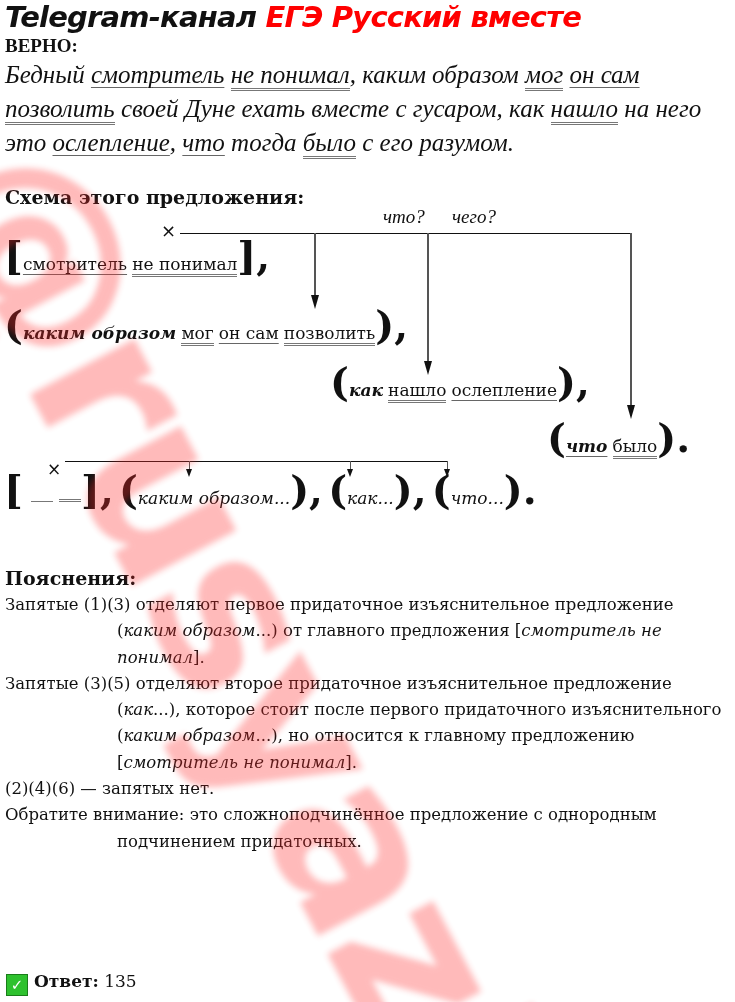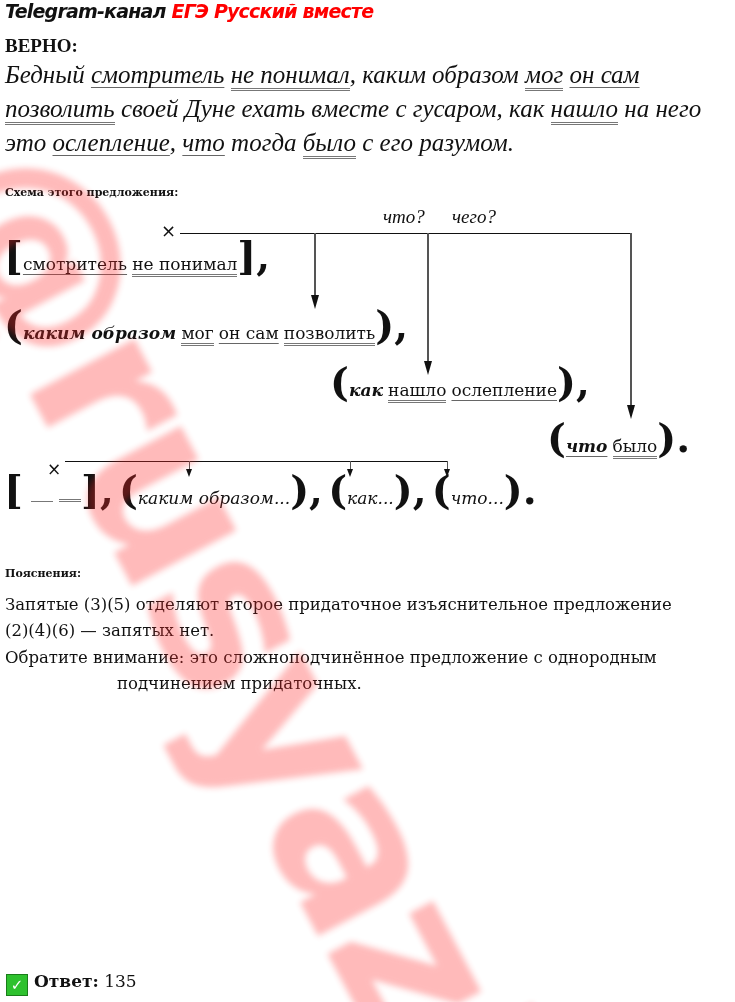--- a/index.html
+++ b/index.html
@@ -11,27 +11,27 @@
   .watermark {
     position:absolute; left:10px; top:60px;
     transform-origin:0 0; transform: translate(90px,40px) rotate(62deg);
     font-family:"DejaVu Sans", sans-serif; font-weight:bold;
     font-size:215px; letter-spacing:-6px; white-space:nowrap;
     color:#ff2b2b; opacity:0.32; filter:blur(3px);
     pointer-events:none; z-index:5;
   }
   .content { position:relative; z-index:1; }
   .abs { position:absolute; }
-  .header { left:5px; top:0px; font-family:"DejaVu Sans", sans-serif; font-weight:bold; font-style:italic; font-size:19px; letter-spacing:-0.8px; }
+  .header { left:5px; top:0px; font-family:"DejaVu Sans", sans-serif; font-weight:bold; font-style:italic; font-size:29px; letter-spacing:-0.8px; }
   .header .red { color:#ff0000; }
   .verno { left:5px; top:35px; font-family:"Liberation Serif", serif; font-weight:bold; font-size:19px; }
   .sentence { left:5px; top:58px; width:725px; font-family:"Liberation Serif", serif; font-style:italic; font-size:25px; line-height:34px; }
   .u1 { text-decoration: underline; text-decoration-thickness:1px; text-underline-offset:4px; text-decoration-color:#666; }
   .u2 { border-bottom:3px double #777; padding-bottom:0px; }
-  .section-title { font-family:"DejaVu Serif", serif; font-weight:bold; font-size:11px; }
+  .section-title { font-family:"DejaVu Serif", serif; font-weight:bold; font-size:19px; }
   .s-schema { left:5px; top:186px; }
   .diag-text { font-family:"DejaVu Serif", serif; font-size:17px; }
   .bigbr { font-family:"DejaVu Serif", serif; font-weight:bold; font-size:40px; line-height:40px; }
   .q { font-family:"Liberation Serif", serif; font-style:italic; font-size:19px; }
   .bi { font-weight:bold; font-style:italic; }
   .ital { font-style:italic; }
   .expl { left:5px; width:730px; font-family:"DejaVu Serif", serif; font-size:16.5px; line-height:26.3px; }
   .indent { padding-left:112px; }
   .answer { left:6px; top:971px; font-family:"DejaVu Serif", serif; font-size:17px; }
   .check { display:inline-block; width:20px; height:20px; background:#2ec12e; border:1px solid #1a7d1a; color:#fff; text-align:center; line-height:20px; font-size:15px; font-weight:bold; vertical-align:-3px; margin-right:6px; font-family:"DejaVu Sans", sans-serif; }
@@ -98,21 +98,26 @@
       <span class="bigbr">(</span><span class="diag-text ital">каким образом...</span><span class="bigbr">)</span><span class="bigbr">,</span>
       <span class="bigbr">(</span><span class="diag-text ital">как...</span><span class="bigbr">)</span><span class="bigbr">,</span>
       <span class="bigbr">(</span><span class="diag-text ital">что...</span><span class="bigbr">)</span><span class="bigbr">.</span>
     </div>
   </div>
 
   <div class="abs section-title" style="left:5px; top:567px;">Пояснения:</div>
 
   <div class="abs expl" style="top:592px;">
     <div>
+      <div>Запятые (1)(3) отделяют первое придаточное изъяснительное предложение</div>
+      <div class="indent"><span>(</span><span class="ital">каким образом</span><span>...) от главного предложения [</span><span class="ital">смотритель не понимал</span><span>].</span></div>
+    </div>
+    <div>
       <div>Запятые (3)(5) отделяют второе придаточное изъяснительное предложение</div>
+      <div class="indent"><span>(</span><span class="ital">как</span><span>...), которое стоит после первого придаточного изъяснительного (</span><span class="ital">каким образом</span><span>...), но относится к главному предложению [</span><span class="ital">смотритель не понимал</span><span>].</span></div>
     </div>
     <div>
     </div>
     <div>(2)(4)(6) — запятых нет.</div>
     <div>Обратите внимание: это сложноподчинённое предложение с однородным</div>
     <div class="indent">подчинением придаточных.</div>
   </div>
 
   <div class="abs answer">
     <span class="check">✓</span><b>Ответ:</b><span> 135</span>

